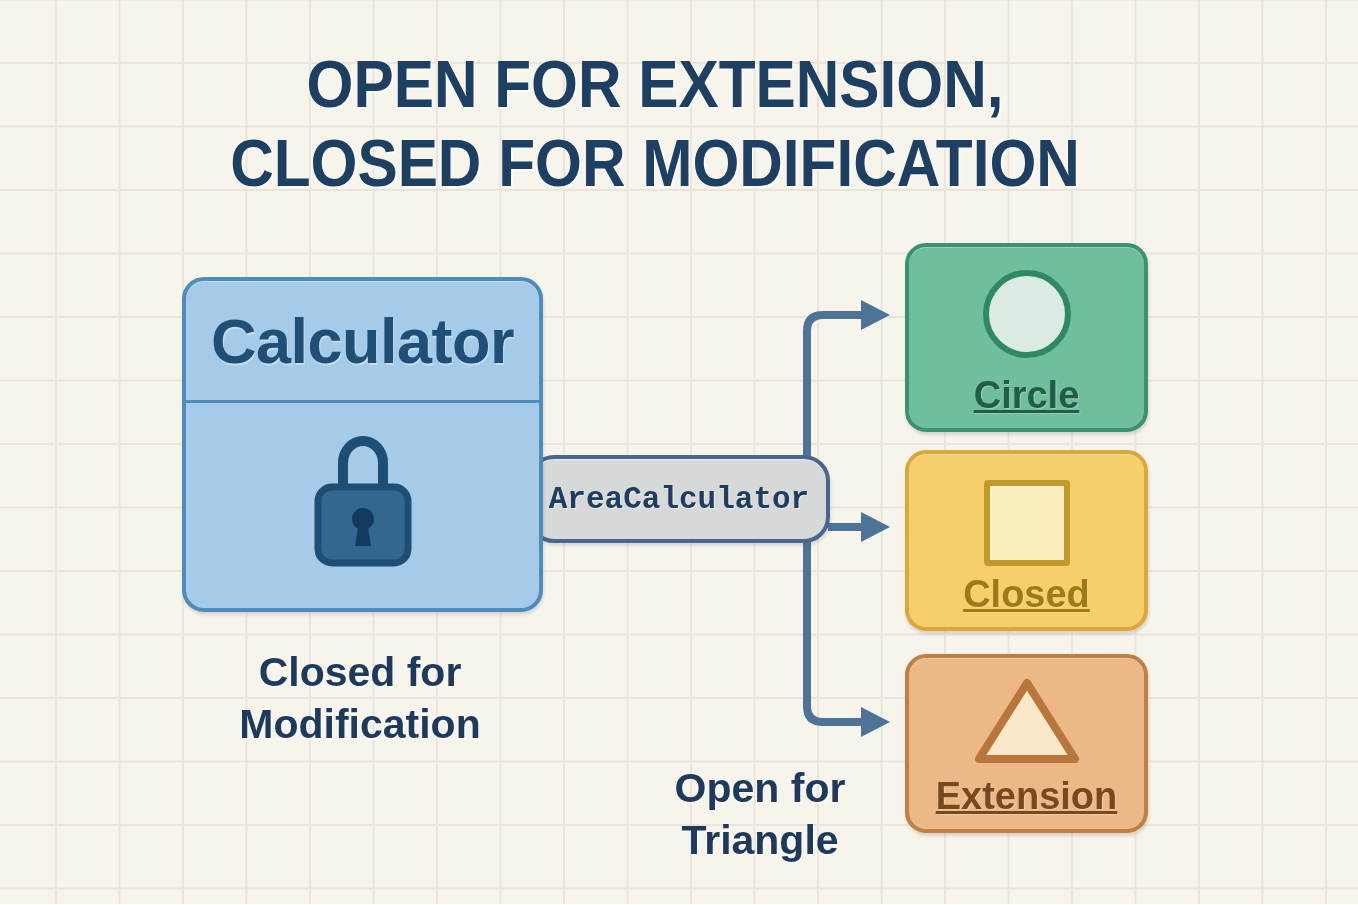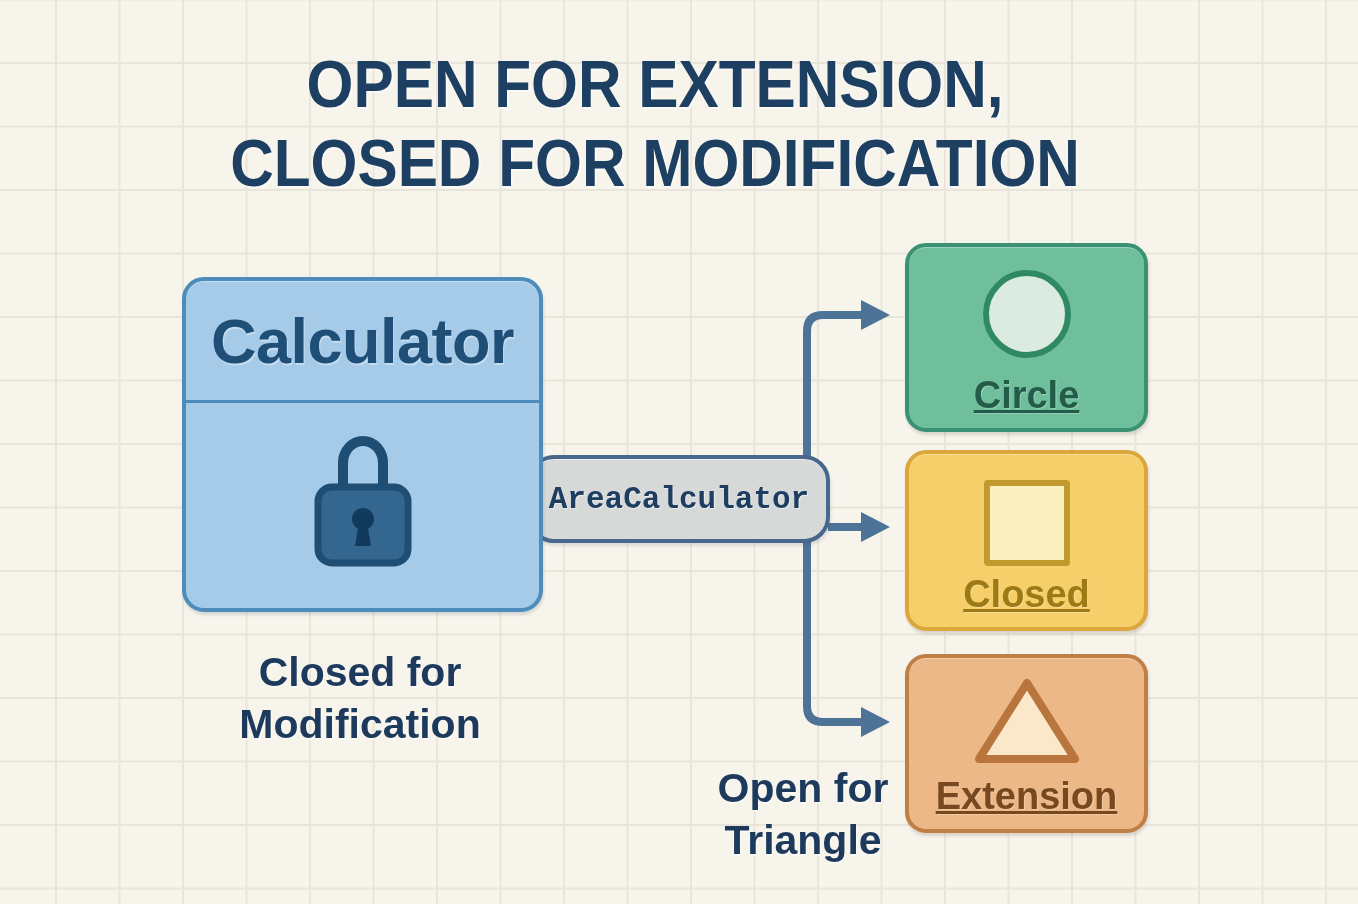--- a/index.html
+++ b/index.html
@@ -100,21 +100,21 @@
   }
   .icon-triangle{margin-top:16px;display:block;}
   
   .caption{
     position:absolute;
     font-size:41px;font-weight:bold;color:#1d3a5c;
     line-height:52px;text-align:center;
     text-shadow:1px 2px 0 rgba(255,255,255,0.5);
   }
   .caption-closed{left:160px;top:646px;width:400px;text-align:center;}
-  .caption-open{left:653px;top:762px;width:300px;}
+  .caption-open{left:610px;top:762px;width:300px;}
 </style>
 </head>
 <body>
 
 <div class="canvas">
 
   <div class="title">
     <div>OPEN FOR EXTENSION,</div>
     <div>CLOSED FOR MODIFICATION</div>
   </div>

